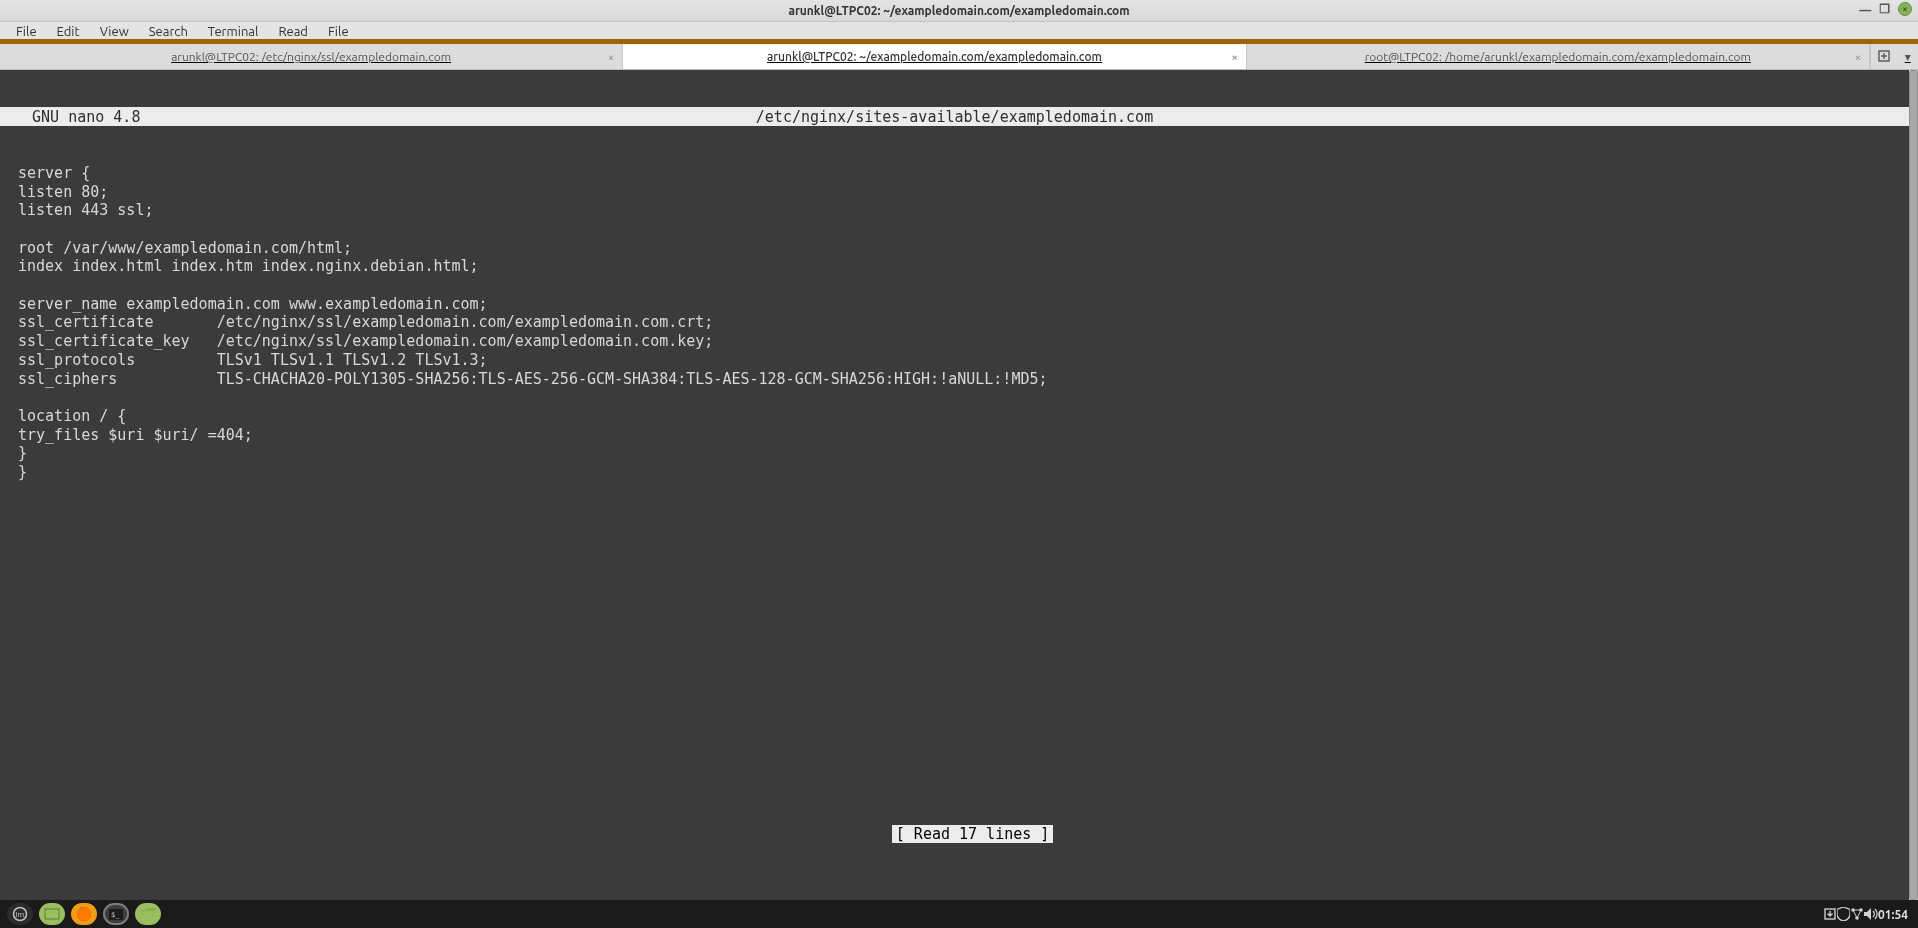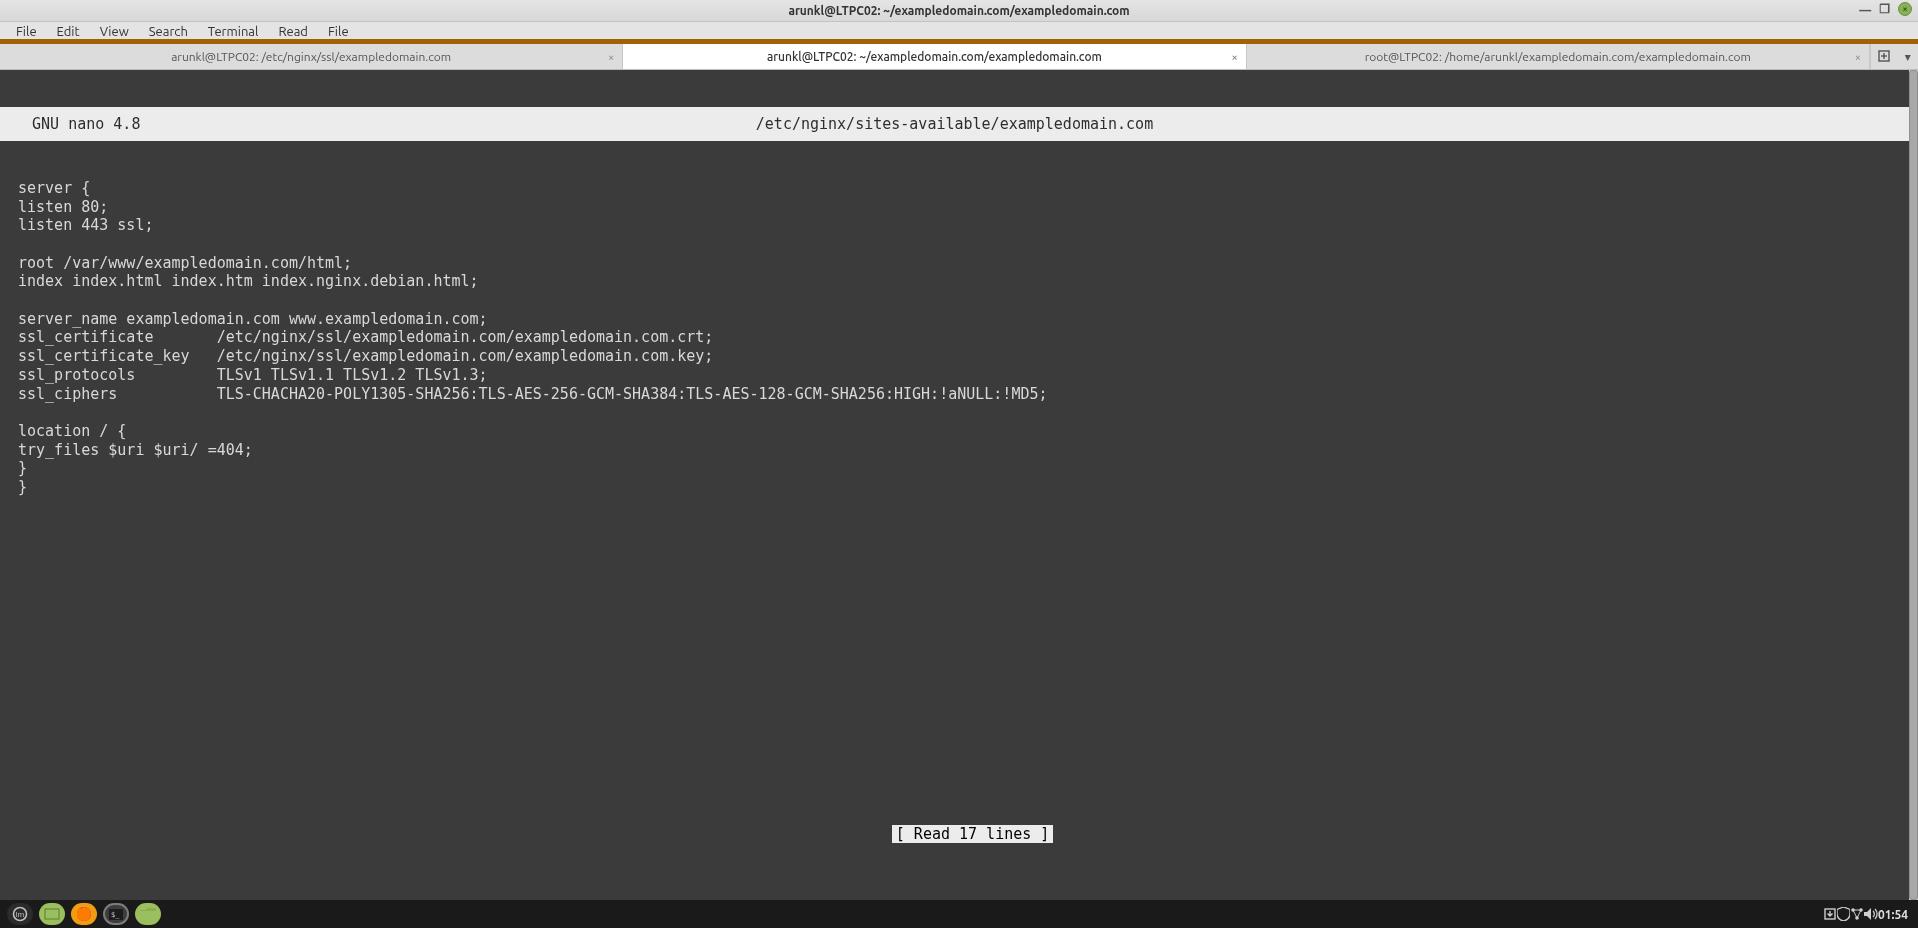--- a/index.html
+++ b/index.html
@@ -38,20 +38,21 @@
   }
   .menubar .menu-item { padding: 2px 10px; cursor: pointer; }
 
   
   .tabstrip {
     height: 26px;
     background: #dcdcdc;
     display: flex; align-items: stretch;
     border-bottom: 1px solid #bcbcbc;
     font-size: 12px;
+    text-decoration: underline;
   }
   .tab {
     flex: 1 1 0;
     display: flex; align-items: center; justify-content: center;
     position: relative;
     border-right: 1px solid #c8c8c8;
     color: #555;
     cursor: pointer;
     padding: 0 22px;
   }
@@ -91,21 +92,21 @@
   .scrollbar-thumb {
     position: absolute; left: 0; right: 0; top: 0; height: 100%;
     background: #a8a8a8;
     border: 1px solid #8f8f8f;
     border-radius: 3px;
   }
 
   .nano-header {
     background: #ececec;
     color: #2e2e2e;
-    height: 34px;
+    height: 19px;
     display: flex;
     align-items: center;
   }
   .nano-header .version { padding-left: 14px; width: 240px; }
   .nano-header .filepath { flex: 1; text-align: center; }
 
   .nano-body {
     padding-left: 18px;
   }
 

